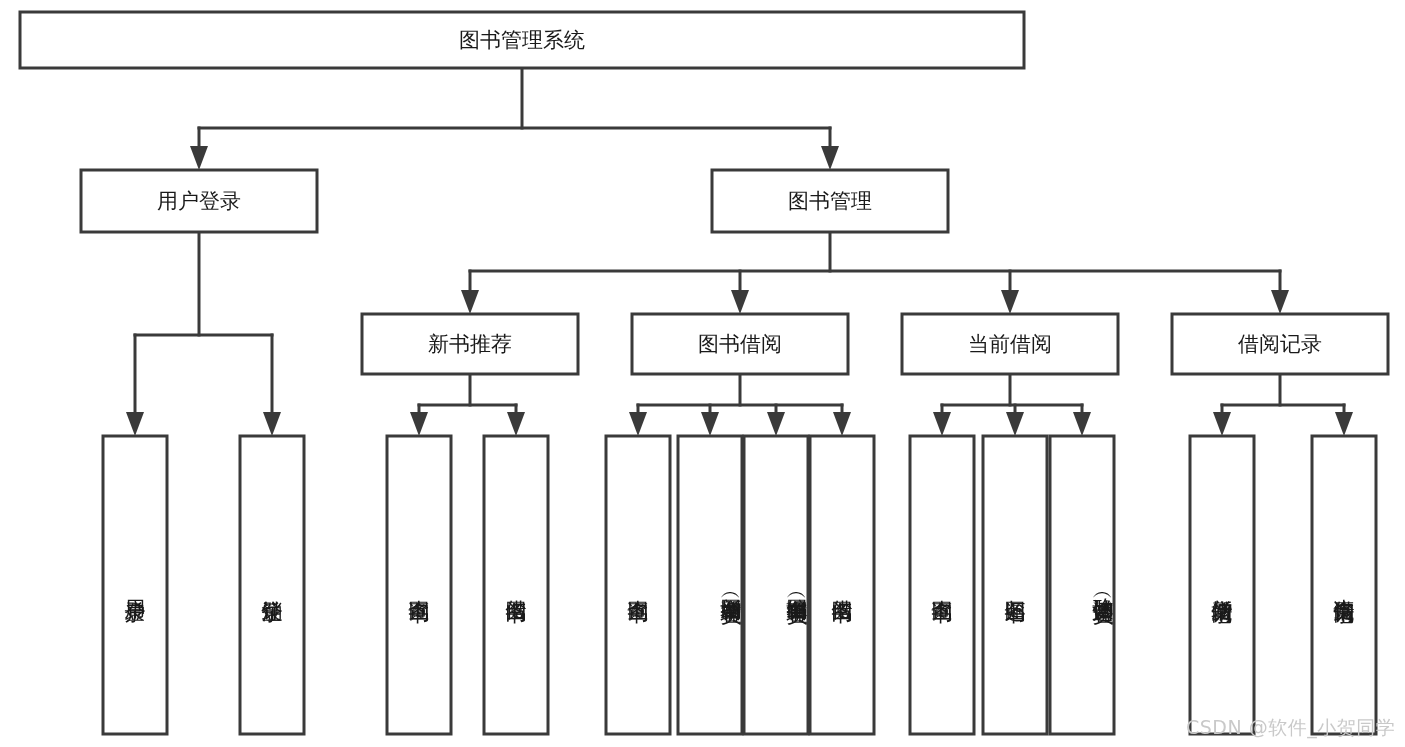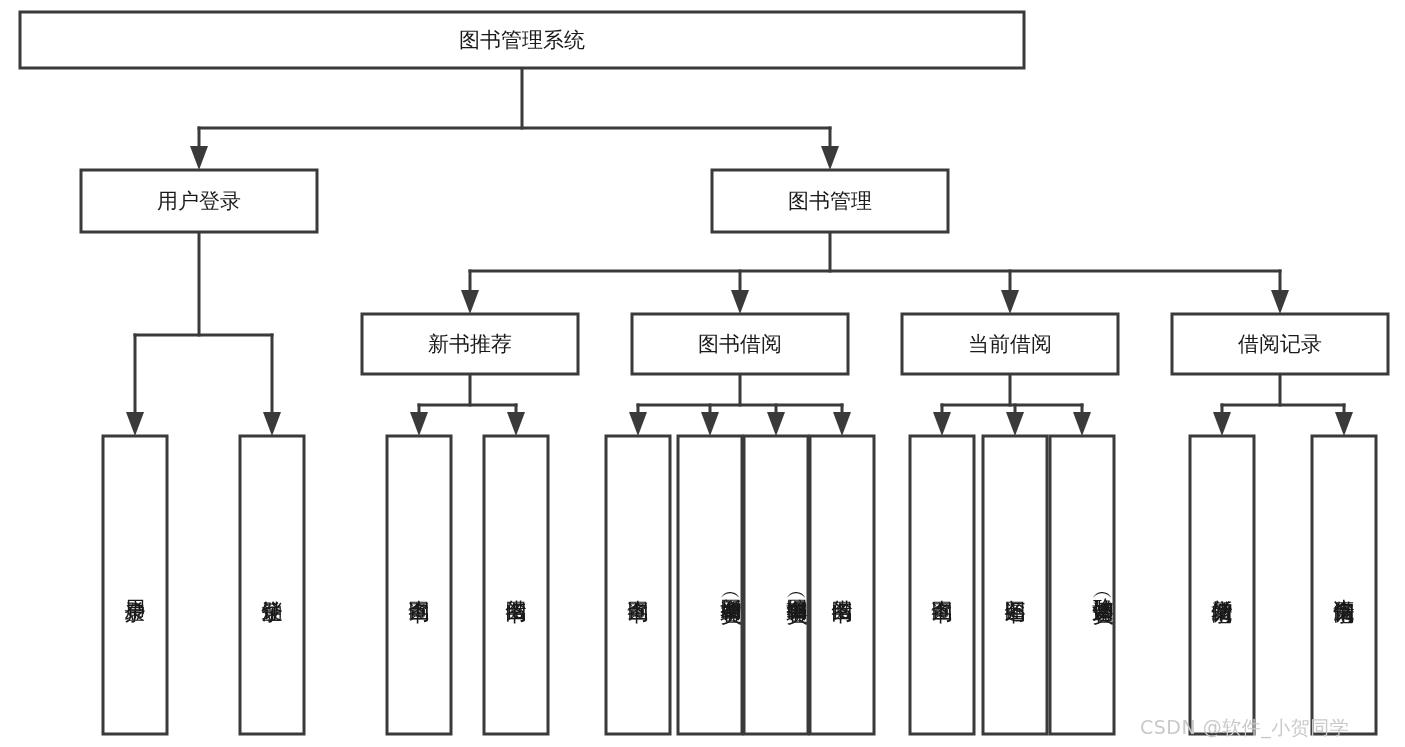--- a/index.html
+++ b/index.html
@@ -176,15 +176,15 @@
       <div class="leaf-label" style="left: 678px; top: 450px; width: 64px; height: 270px;">新增图书（管理员）</div>
       <div class="leaf-label" style="left: 744px; top: 450px; width: 64px; height: 270px;">编辑图书（管理员）</div>
       <div class="leaf-label centered" style="left: 810px; top: 450px; width: 64px; height: 270px;">借阅图书</div>
       <div class="leaf-label centered" style="left: 910px; top: 450px; width: 64px; height: 270px;">查询图书</div>
       <div class="leaf-label centered" style="left: 983px; top: 450px; width: 64px; height: 270px;">归还图书</div>
       <div class="leaf-label" style="left: 1050px; top: 450px; width: 64px; height: 270px;">确认归还（管理员）</div>
       <div class="leaf-label centered" style="left: 1190px; top: 450px; width: 64px; height: 270px;">新增借阅记录</div>
       <div class="leaf-label centered" style="left: 1312px; top: 450px; width: 64px; height: 270px;">查询借阅记录</div>
     </div>
 
-  <div class="watermark" style="left: 1140px; top: 715px;">CSDN @软件_小贺同学</div>
+  <div class="watermark" style="left: 1186px; top: 715px;">CSDN @软件_小贺同学</div>
 
 </div>
 
 </body></html>

